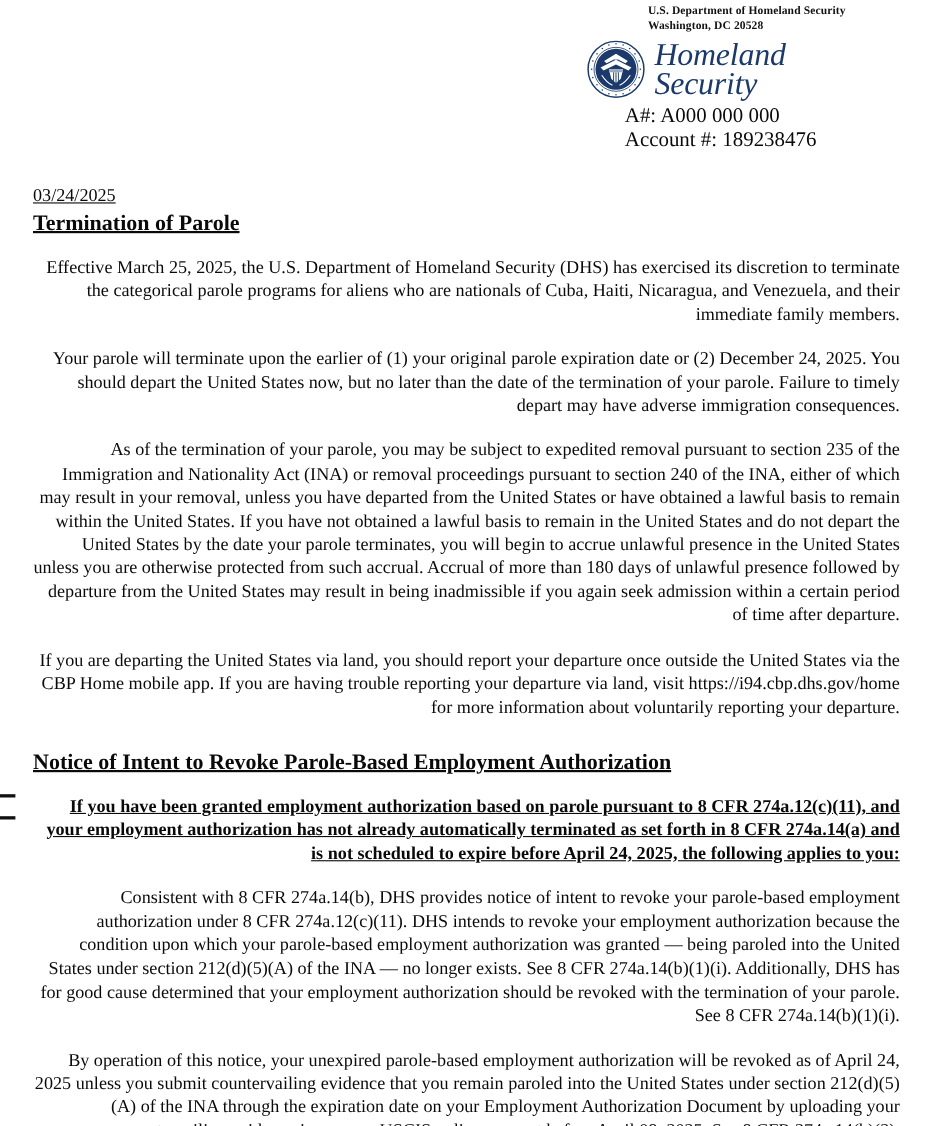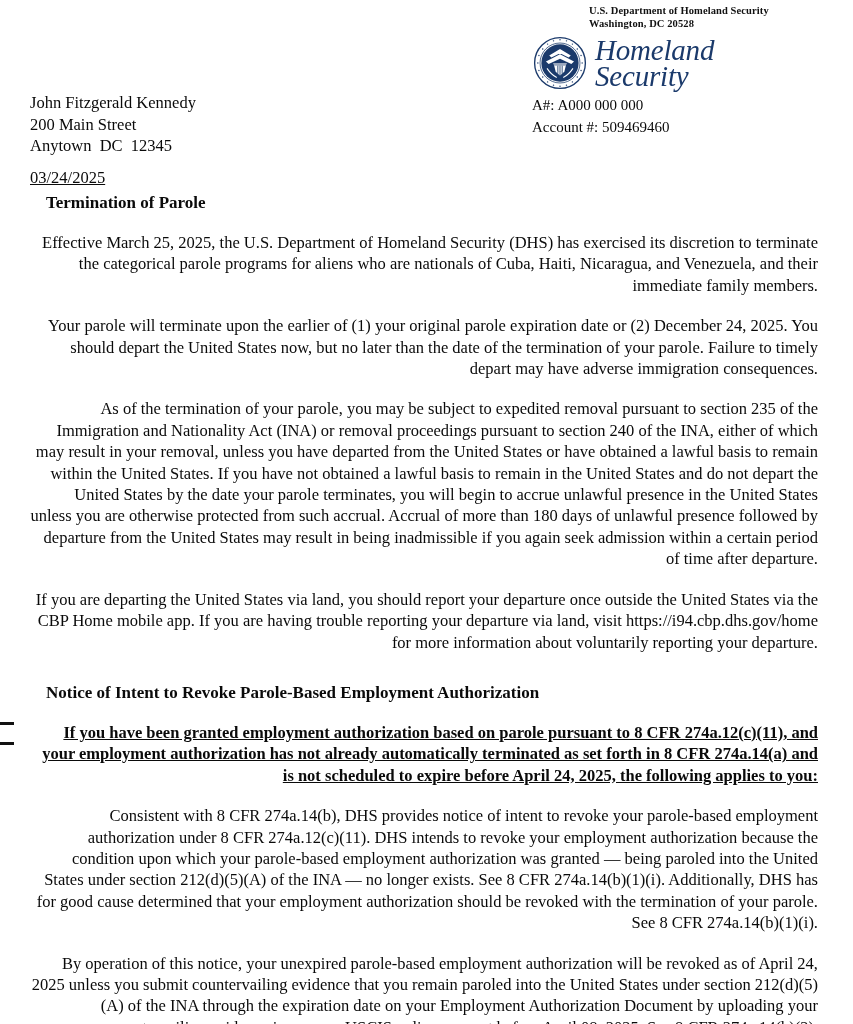--- a/index.html
+++ b/index.html
@@ -59,45 +59,46 @@
     position: absolute;
     left: 30px;
     top: 92px;
     font-size: 16.5px;
     line-height: 21.5px;
   }
   .addressee div { white-space: pre; }
 
   .case-block {
     position: absolute;
-    left: 532px;
+    left: 568px;
     top: 95px;
-    font-size: 15px;
+    font-size: 19px;
     line-height: 21.5px;
   }
 
   .letter-date {
     position: absolute;
     left: 30px;
     top: 168px;
     font-size: 16.5px;
     text-decoration: underline;
   }
 
   
   .body {
     position: absolute;
     left: 30px;
     top: 193px;
     width: 788px;
   }
   h2.section-heading {
-    font-size: 17px;
+    font-size: 20px;
     font-weight: bold;
-    margin: 0 0 19px 16px;
+    text-decoration: underline;
+    margin: 0 0 19px 0;
     line-height: 20px;
   }
   h2.section-heading.spaced-top { margin-top: 30px; }
 
   p.para {
     font-size: 16.5px;
     line-height: 21.4px;
     margin: 0 0 19px 0;
     text-align: right;
     hyphens: none;
@@ -164,29 +165,24 @@
         <path d="M26 60 Q34 72 44 77" stroke="#ffffff" stroke-width="2" fill="none"></path>
         <path d="M74 60 Q66 72 56 77" stroke="#ffffff" stroke-width="2" fill="none"></path>
       </svg>
       <div class="wordmark">
         <span>Homeland</span>
         <span>Security</span>
       </div>
     </div>
   </div>
 
-  <div class="addressee">
-    <div>John Fitzgerald Kennedy</div>
-    <div>200 Main Street</div>
-    <div>Anytown  DC  12345</div>
-  </div>
 
   <div class="case-block">
     <div>A#: A000 000 000</div>
-    <div>Account #: 509469460</div>
+    <div>Account #: 189238476</div>
   </div>
 
   <div class="letter-date">03/24/2025</div>
 
   <div class="body">
     <h2 class="section-heading">Termination of Parole</h2>
 
     <p class="para">Effective March 25, 2025, the U.S. Department of Homeland Security (DHS) has exercised its discretion to terminate the categorical parole programs for aliens who are nationals of Cuba, Haiti, Nicaragua, and Venezuela, and their immediate family members.</p>
     <p class="para">Your parole will terminate upon the earlier of (1) your original parole expiration date or (2) December 24, 2025. You should depart the United States now, but no later than the date of the termination of your parole. Failure to timely depart may have adverse immigration consequences.</p>
     <p class="para">As of the termination of your parole, you may be subject to expedited removal pursuant to section 235 of the Immigration and Nationality Act (INA) or removal proceedings pursuant to section 240 of the INA, either of which may result in your removal, unless you have departed from the United States or have obtained a lawful basis to remain within the United States. If you have not obtained a lawful basis to remain in the United States and do not depart the United States by the date your parole terminates, you will begin to accrue unlawful presence in the United States unless you are otherwise protected from such accrual. Accrual of more than 180 days of unlawful presence followed by departure from the United States may result in being inadmissible if you again seek admission within a certain period of time after departure.</p>

